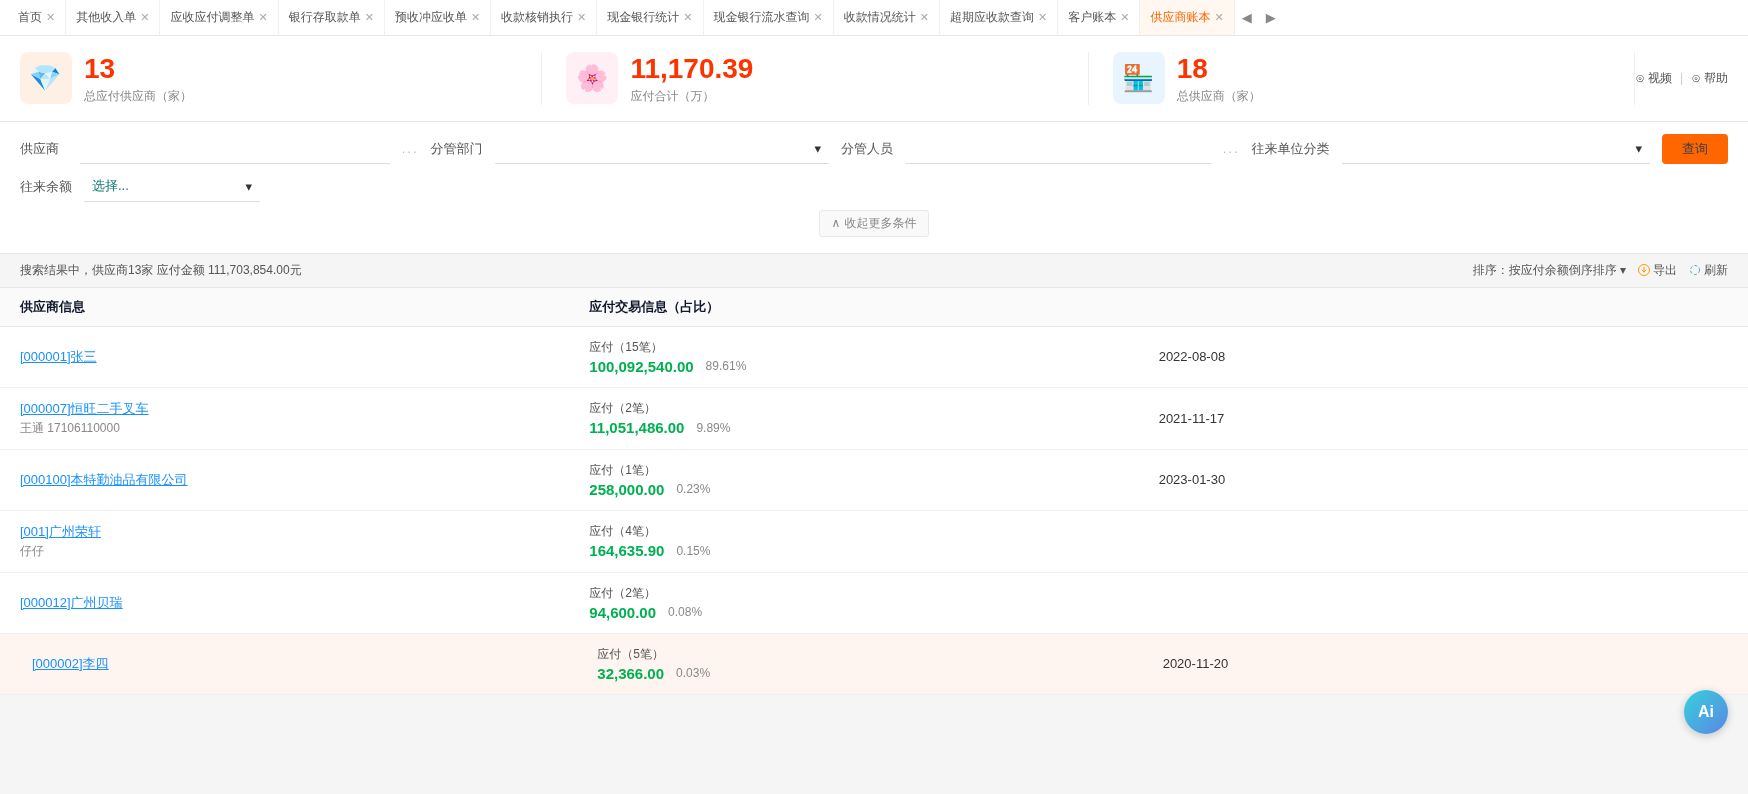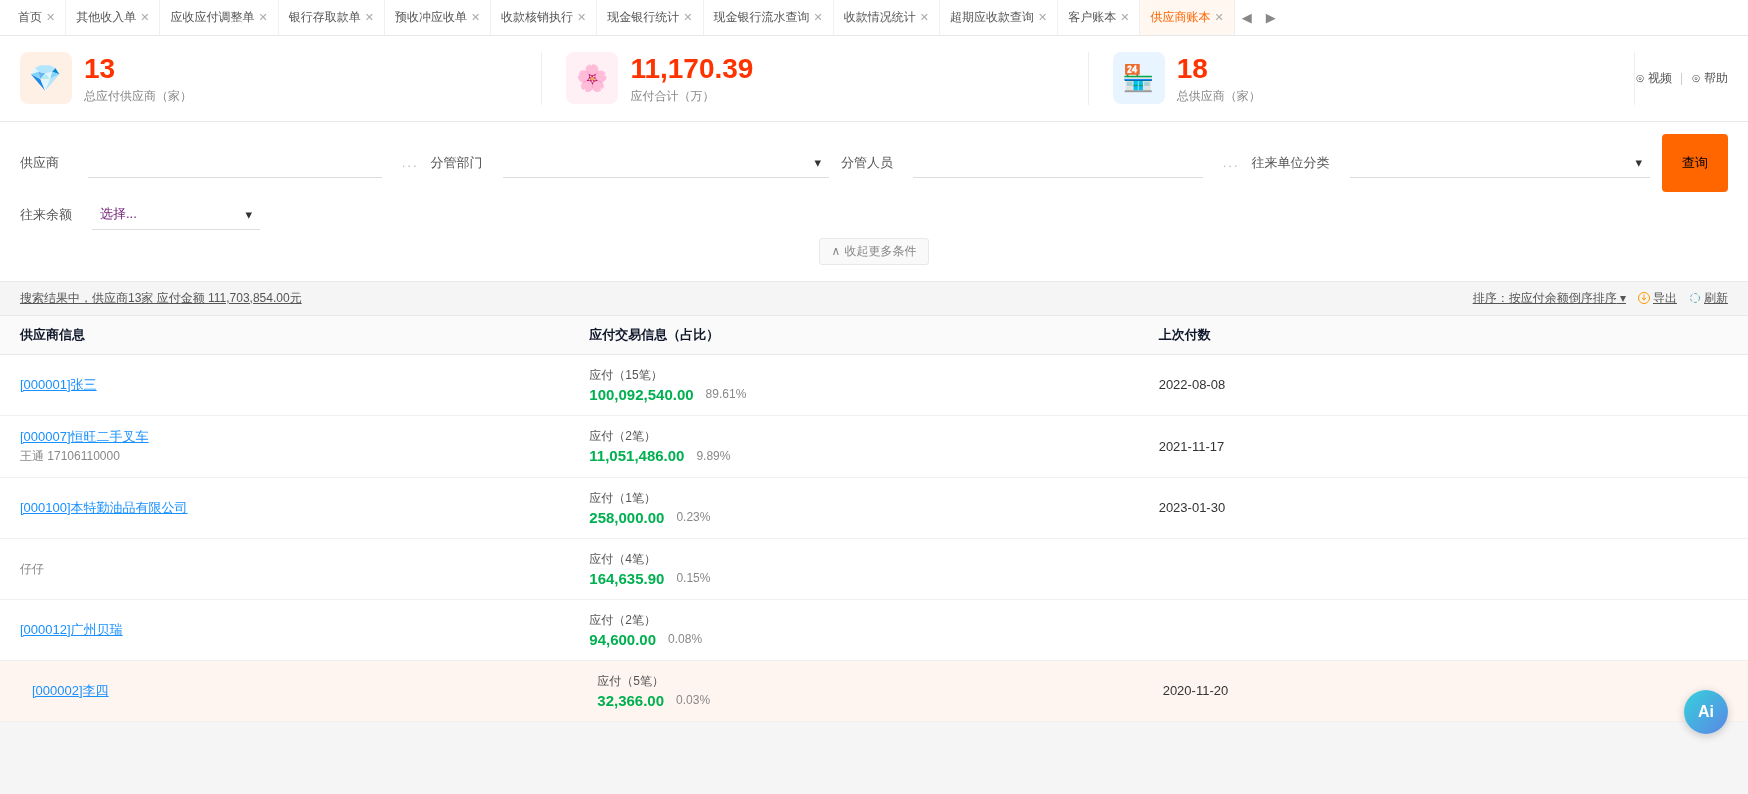--- a/index.html
+++ b/index.html
@@ -112,21 +112,21 @@
     .filter-row {
       display: flex;
       align-items: center;
       gap: 12px;
       margin-bottom: 8px;
       flex-wrap: nowrap;
     }
     .filter-item {
       display: flex;
       align-items: center;
-      gap: 20px;
+      gap: 12px;
       flex: 1;
     }
     .filter-label {
       font-size: 13px;
       color: #555;
       white-space: nowrap;
       min-width: 48px;
     }
     .filter-input {
       flex: 1;
@@ -142,28 +142,28 @@
     .filter-select-box {
       flex: 1;
       display: flex;
       align-items: center;
       border-bottom: 1px solid #ddd;
       height: 30px;
       padding: 0 8px;
       justify-content: space-between;
       cursor: pointer;
     }
-    .filter-select-box .placeholder { color: #701a75; font-size: 13px; }
+    .filter-select-box .placeholder { color: #0f766e; font-size: 13px; }
     .filter-dots { color: #bbb; font-size: 13px; letter-spacing: 2px; cursor: pointer; }
     .query-btn {
       background: #ff6600;
-      color: #000000;
+      color: #404040;
       border: none;
       border-radius: 4px;
-      padding: 20px 20px;
+      padding: 6px 20px;
       font-size: 13px;
       cursor: pointer;
       white-space: nowrap;
       flex-shrink: 0;
     }
     .collapse-btn {
       display: flex;
       align-items: center;
       justify-content: center;
       gap: 4px;
@@ -181,21 +181,20 @@
     
     .result-bar {
       display: flex;
       align-items: center;
       justify-content: space-between;
       padding: 8px 20px;
       background: #f5f5f5;
       font-size: 12px;
       color: #555;
       border-bottom: 1px solid #e8e8e8;
-      text-decoration: underline;
     }
     .result-bar .right-actions {
       display: flex;
       align-items: center;
       gap: 12px;
     }
     .result-bar .sort-label { color: #555; font-size: 12px; }
     .action-link {
       display: flex;
       align-items: center;
@@ -438,21 +437,20 @@
       <span>刷新</span>
     </div>
   </div>
 </div>
 
 <div class="main-content">
   <div class="data-table">
     <div class="table-header">
       <span>供应商信息</span>
       <span>应付交易信息（占比）</span>
-      <span>上次付数</span>
     </div>
 
     <div class="table-row" style="background:#fff;">
       <div>
         <div class="supplier-link">[000001]张三</div>
       </div>
       <div>
         <div class="tx-info-label">应付（15笔）</div>
         <div style="display:flex;align-items:center;">
           <span class="tx-amount">100,092,540.00</span>
@@ -486,20 +484,21 @@
         <div style="display:flex;align-items:center;">
           <span class="tx-amount">258,000.00</span>
           <span class="tx-percent">0.23%</span>
         </div>
       </div>
       <div class="last-pay-date">2023-01-30</div>
     </div>
 
     <div class="table-row" style="background:#fff;">
       <div>
+        <div class="supplier-link">[001]广州荣轩</div>
         <div class="supplier-sub">仔仔</div>
       </div>
       <div>
         <div class="tx-info-label">应付（4笔）</div>
         <div style="display:flex;align-items:center;">
           <span class="tx-amount">164,635.90</span>
           <span class="tx-percent">0.15%</span>
         </div>
       </div>
       <div class="last-pay-date"></div>

